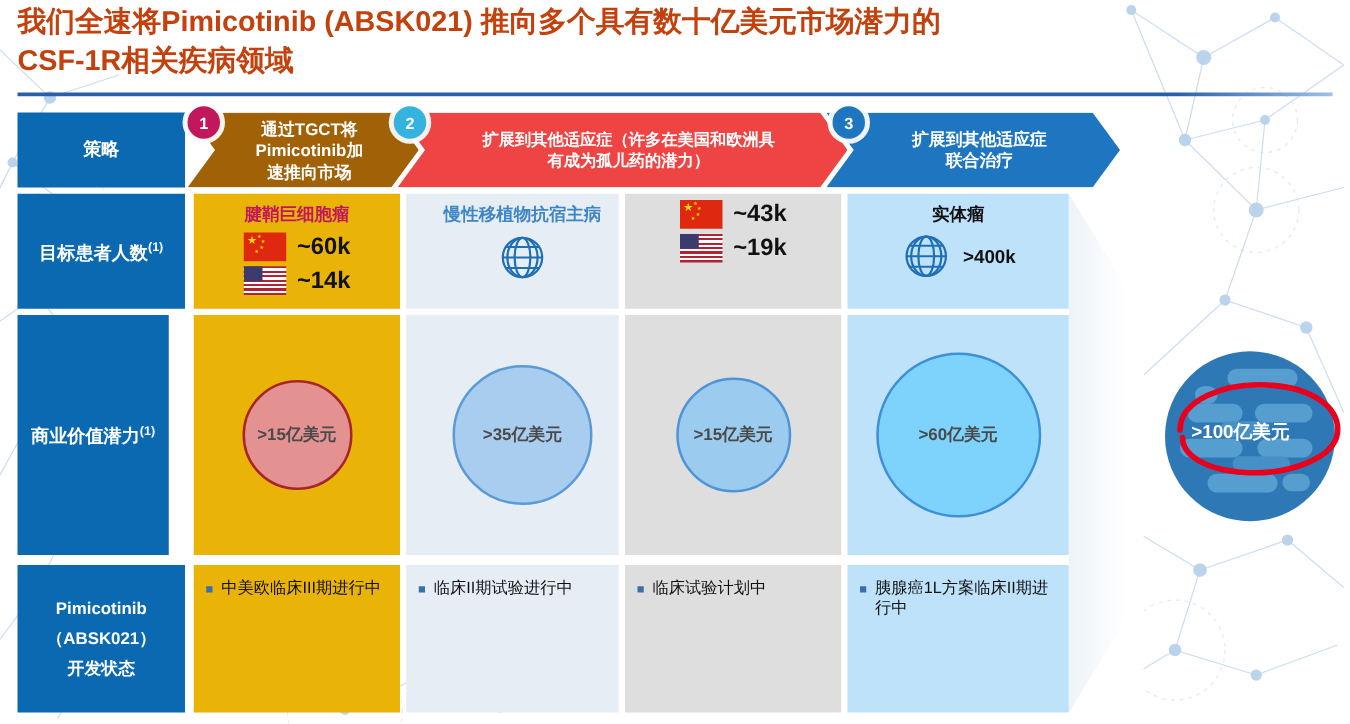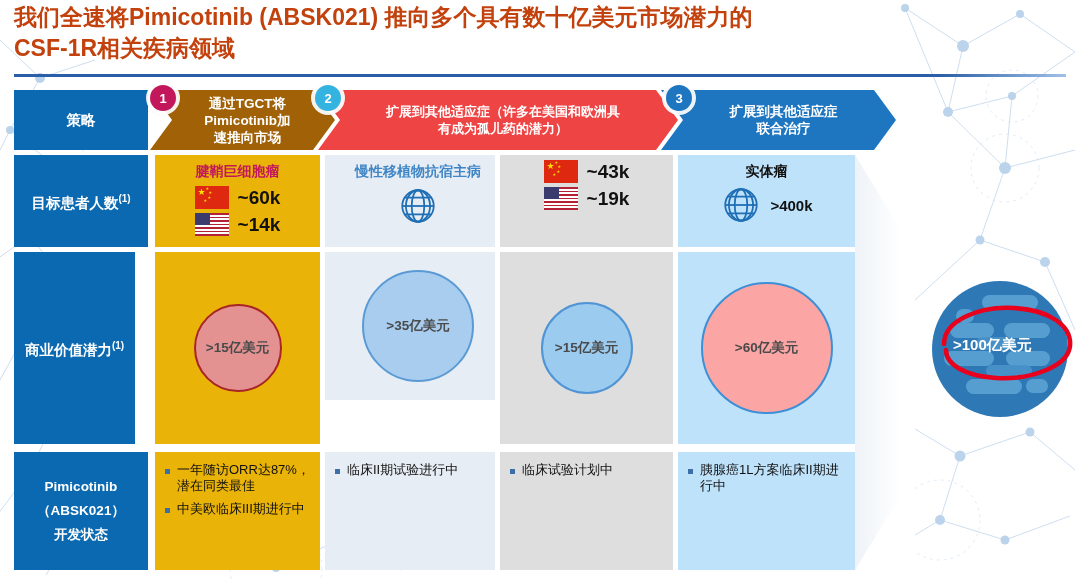--- a/index.html
+++ b/index.html
@@ -88,21 +88,21 @@
 
   
   .circlecell{display:flex;align-items:center;justify-content:center;}
   .circ{
     border-radius:50%;display:flex;align-items:center;justify-content:center;
     font-size:13.5px;font-weight:bold;color:#4a4a4a;text-align:center;box-sizing:border-box;
   }
   .c-red{background:#e39191;border:2px solid #a82525;}
   .c-b1{background:#a8cdee;border:2px solid #5b9bd5;}
   .c-b2{background:#9bcbef;border:2px solid #4f94d4;}
-  .c-b3{background:#fca5a5;border:2px solid #3d8fd6;}
+  .c-b3{background:#7dd3fc;border:2px solid #3d8fd6;}
 
   
   .bullets{padding:10px 10px 6px 10px;box-sizing:border-box;}
   .bul{display:flex;align-items:flex-start;margin-bottom:7px;}
   .bul .sq{width:5px;height:5px;background:#3c6ea8;margin-top:7px;margin-right:7px;flex:0 0 5px;}
   .bul .tx{font-size:13px;line-height:16px;color:#111;}
 
   
   .rglobe{position:absolute;z-index:4;}
   .rglobe-label{
@@ -293,21 +293,21 @@
   <div class="cell lbl" style="left:14px;top:252px;width:121px;height:192px;">
     <span><span>商业价值潜力</span><span class="sup">(1)</span></span>
   </div>
 
   <div class="cell bg-pink circlecell" style="left:155px;top:252px;width:165px;height:192px;">
     <div class="circ c-red" style="width:88px;height:88px;">
       <span>&gt;15亿美元</span>
     </div>
   </div>
 
-  <div class="cell bg-pale circlecell" style="left:325px;top:252px;width:170px;height:148px;">
+  <div class="cell bg-pale circlecell" style="left:325px;top:252px;width:170px;height:192px;">
     <div class="circ c-b1" style="width:112px;height:112px;">
       <span>&gt;35亿美元</span>
     </div>
   </div>
 
   <div class="cell bg-gray circlecell" style="left:500px;top:252px;width:173px;height:192px;">
     <div class="circ c-b2" style="width:92px;height:92px;">
       <span>&gt;15亿美元</span>
     </div>
   </div>
@@ -318,24 +318,20 @@
     </div>
   </div>
 
   <div class="cell lbl small" style="left:14px;top:452px;width:134px;height:118px;flex-direction:column;">
     <span>Pimicotinib</span>
     <span>（ABSK021）</span>
     <span>开发状态</span>
   </div>
 
   <div class="cell bg-pink bullets" style="left:155px;top:452px;width:165px;height:118px;">
-    <div class="bul">
-      <span class="sq"></span>
-      <span class="tx">一年随访ORR达87%，潜在同类最佳</span>
-    </div>
     <div class="bul">
       <span class="sq"></span>
       <span class="tx">中美欧临床III期进行中</span>
     </div>
   </div>
 
   <div class="cell bg-pale bullets" style="left:325px;top:452px;width:170px;height:118px;">
     <div class="bul">
       <span class="sq"></span>
       <span class="tx">临床II期试验进行中</span>

